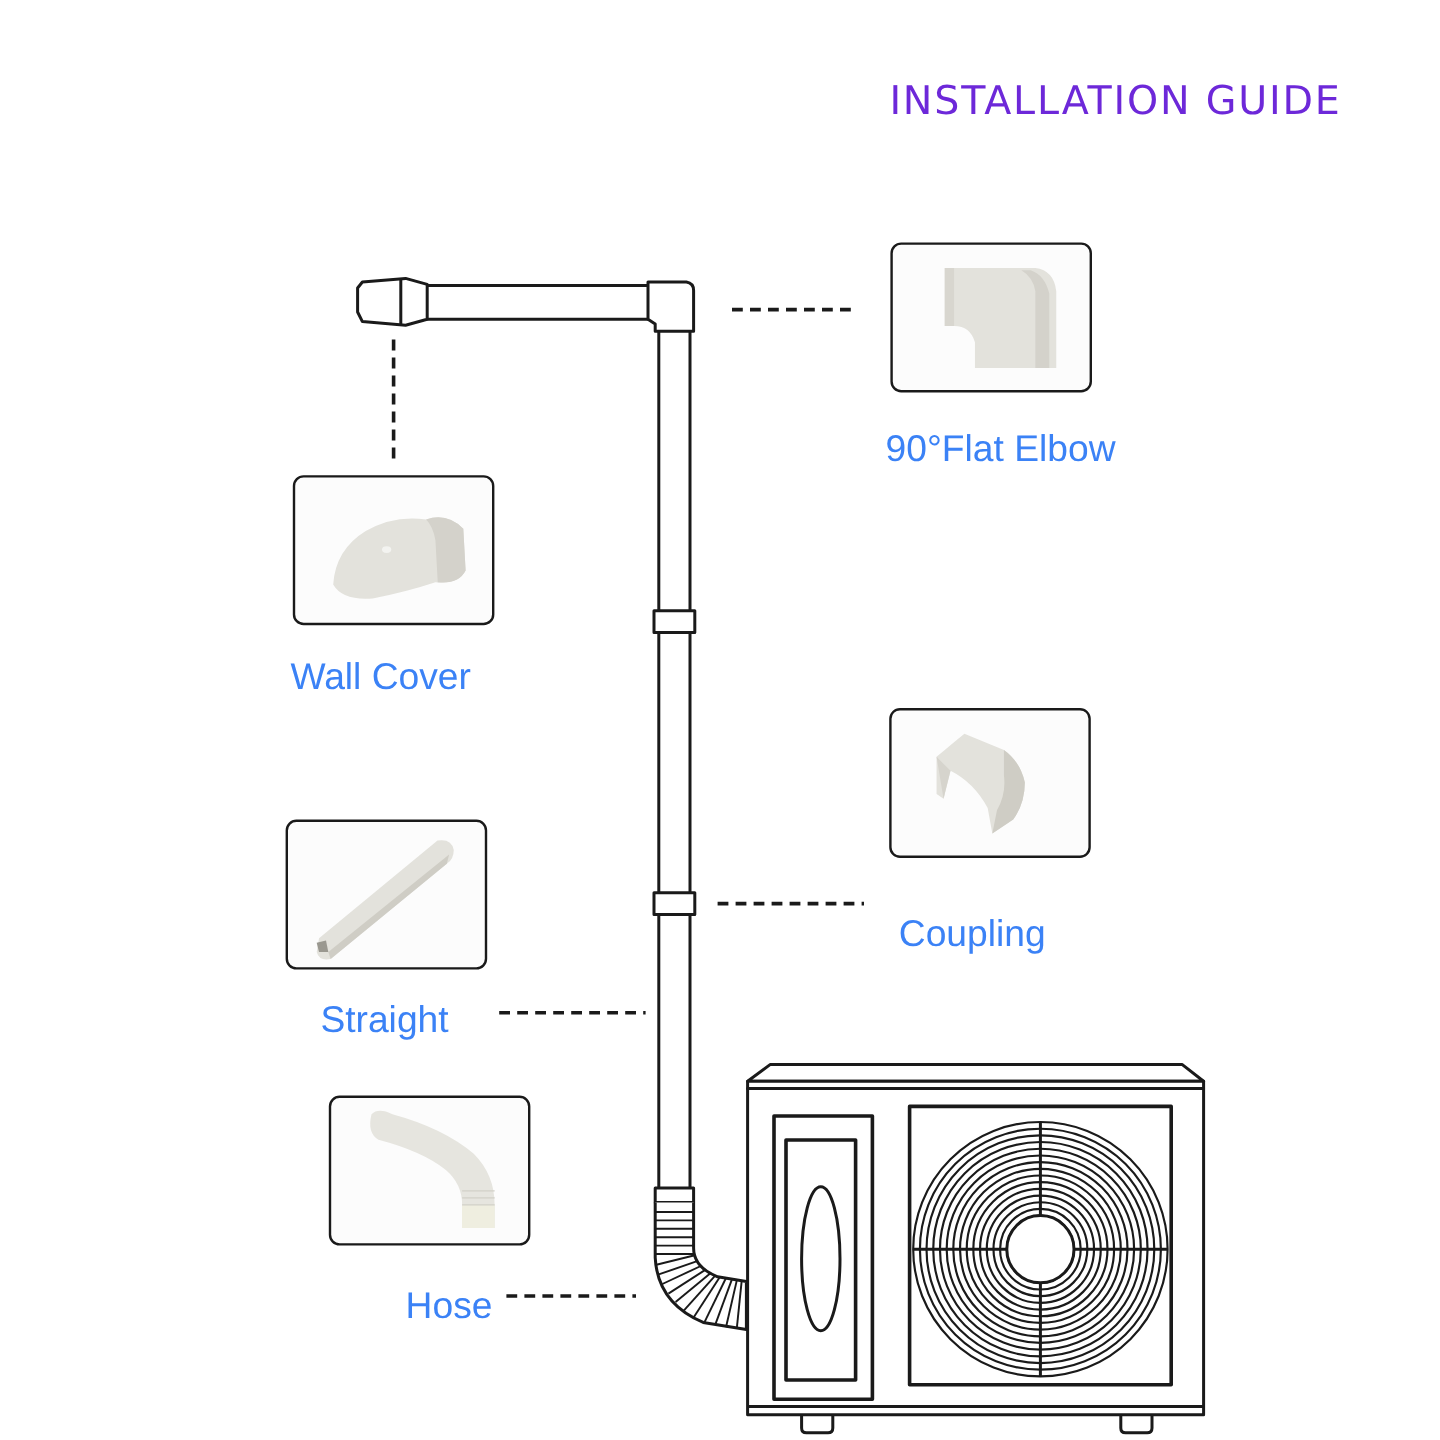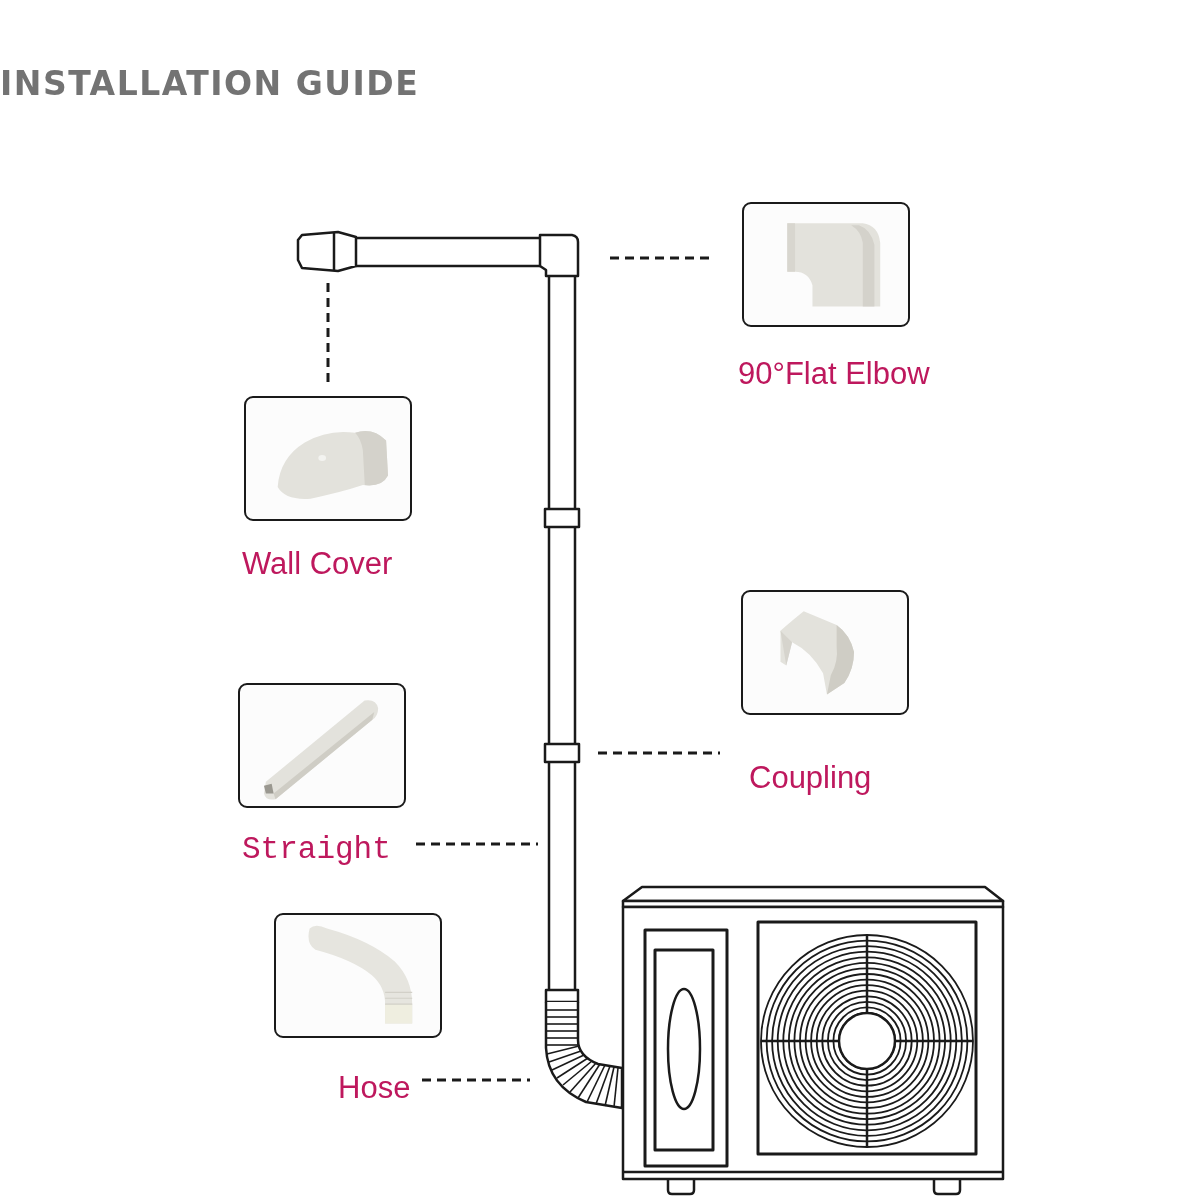--- a/index.html
+++ b/index.html
@@ -1,24 +1,24 @@
 <!DOCTYPE html>
 <html><head>
   <meta charset="utf-8">
   <style>
     html, body { margin: 0; padding: 0; background: #ffffff; }
     body { width: 1200px; height: 1200px; position: relative; overflow: hidden;
            font-family: "Liberation Sans", sans-serif; color: #111111; }
-    .title { position: absolute; left: 0; width: 1118px; top: 64px; text-align: left;
-             font-family: "DejaVu Sans", sans-serif; font-weight: bold; font-size: 33px;
-             letter-spacing: 1.5px; color: #737373; }
+    .title { position: absolute; left: 0; width: 1118px; top: 64px; text-align: right;
+             font-family: "DejaVu Sans", sans-serif; font-weight: normal; font-size: 33px;
+             letter-spacing: 1.5px; color: #6d28d9; }
     .part-box { position: absolute; border: 2.5px solid #1a1a1a; border-radius: 9px;
                 background: #fcfcfc; box-sizing: border-box; overflow: hidden; }
     .part-box svg { position: absolute; left: 0; top: 0; width: 100%; height: 100%; }
-    .part-label { position: absolute; font-size: 31px; color: #be185d; white-space: nowrap; }
+    .part-label { position: absolute; font-size: 31px; color: #3b82f6; white-space: nowrap; }
     #diagram { position: absolute; left: 0; top: 0; width: 1200px; height: 1200px; }
   </style>
 </head>
 <body>
 
 <div class="title">INSTALLATION GUIDE</div>
 
 <svg id="diagram" viewBox="0 0 1200 1200" xmlns="http://www.w3.org/2000/svg">
   <g fill="none" stroke="#1a1a1a" stroke-width="2.5" stroke-linejoin="round">
 
@@ -143,21 +143,21 @@
 </div>
 <div class="part-label" style="left:749px; top:760px;">Coupling</div>
 
 <div class="part-box" style="left:238px; top:683px; width:168px; height:125px;">
   <svg viewBox="0 0 168 125">
     <path d="M26,100 L128,16 Q140,14 142,24 Q142,32 136,36 L36,118 Q26,120 24,112 Z" fill="#e3e2dc"></path>
     <path d="M34,112 L138,28 L136,36 L36,118 Z" fill="#cfcdc5"></path>
     <path d="M24,104 L32,102 L34,112 L26,112 Z" fill="#9a9890"></path>
   </svg>
 </div>
-<div class="part-label" style="left:242px; top:832px;font-family:Liberation Mono, monospace;">Straight</div>
+<div class="part-label" style="left:267px; top:832px;">Straight</div>
 
 <div class="part-box" style="left:274px; top:913px; width:168px; height:125px;">
   <svg viewBox="0 0 168 125">
     <path d="M34,14 Q40,8 52,14 Q96,26 122,48 Q140,66 140,92 L140,112 L112,112 L112,92 Q112,74 98,62 Q78,46 40,36 Q30,30 34,14 Z" fill="#e6e5df"></path>
     <path d="M112,92 L140,92 L140,112 L112,112 Z" fill="#efeee0"></path>
     <g stroke="#d2d0c8" stroke-width="1.2">
       <line x1="112" y1="80" x2="140" y2="80"></line>
       <line x1="112" y1="86" x2="140" y2="86"></line>
       <line x1="112" y1="92" x2="140" y2="92"></line>
     </g>

